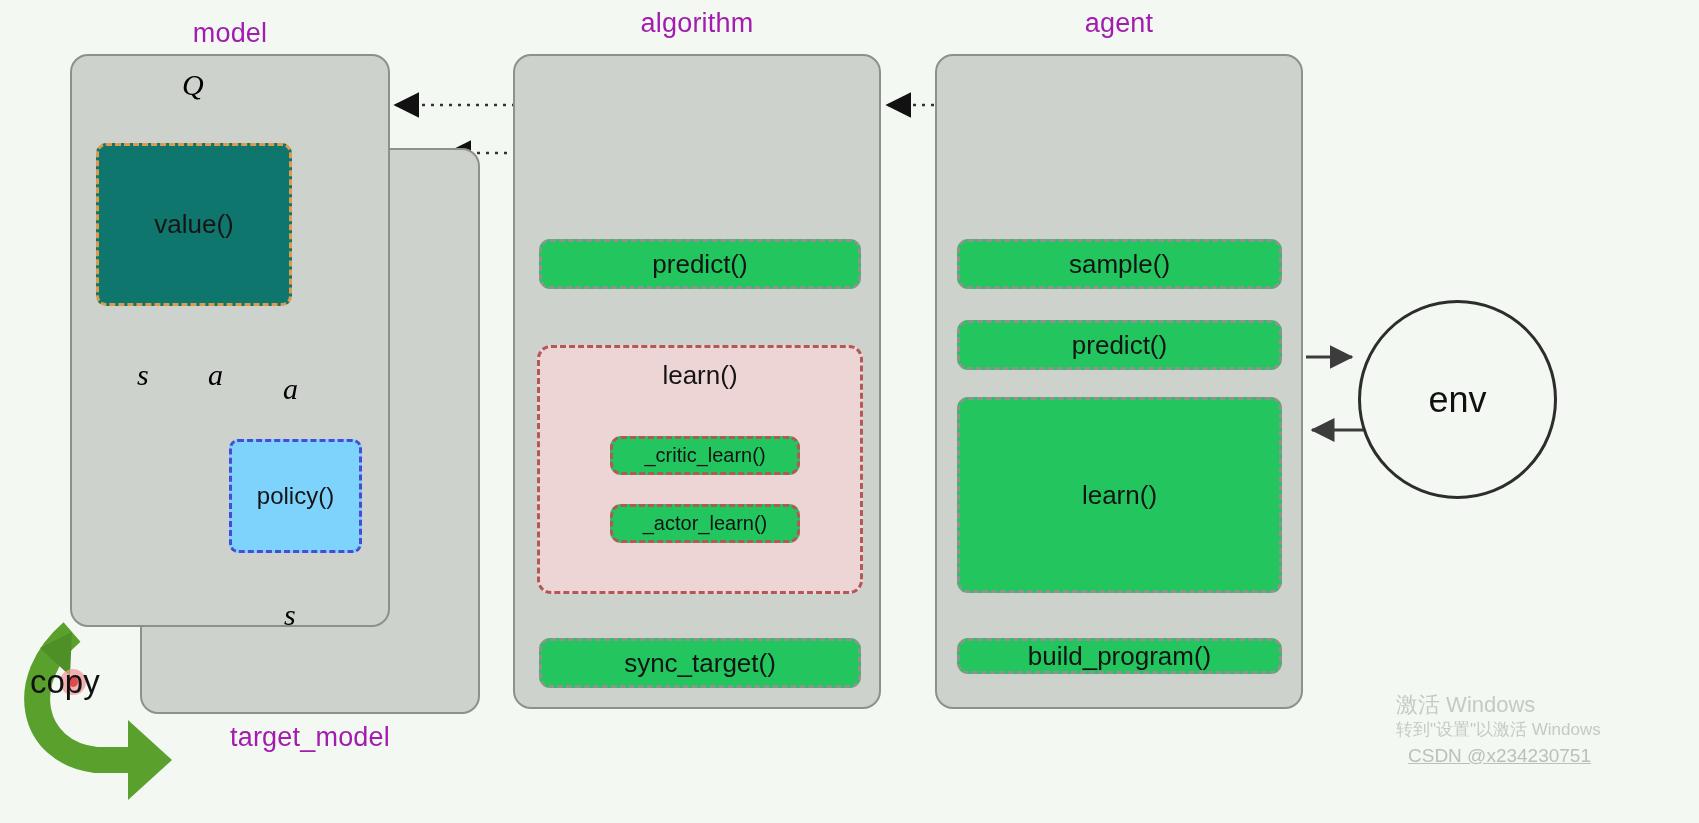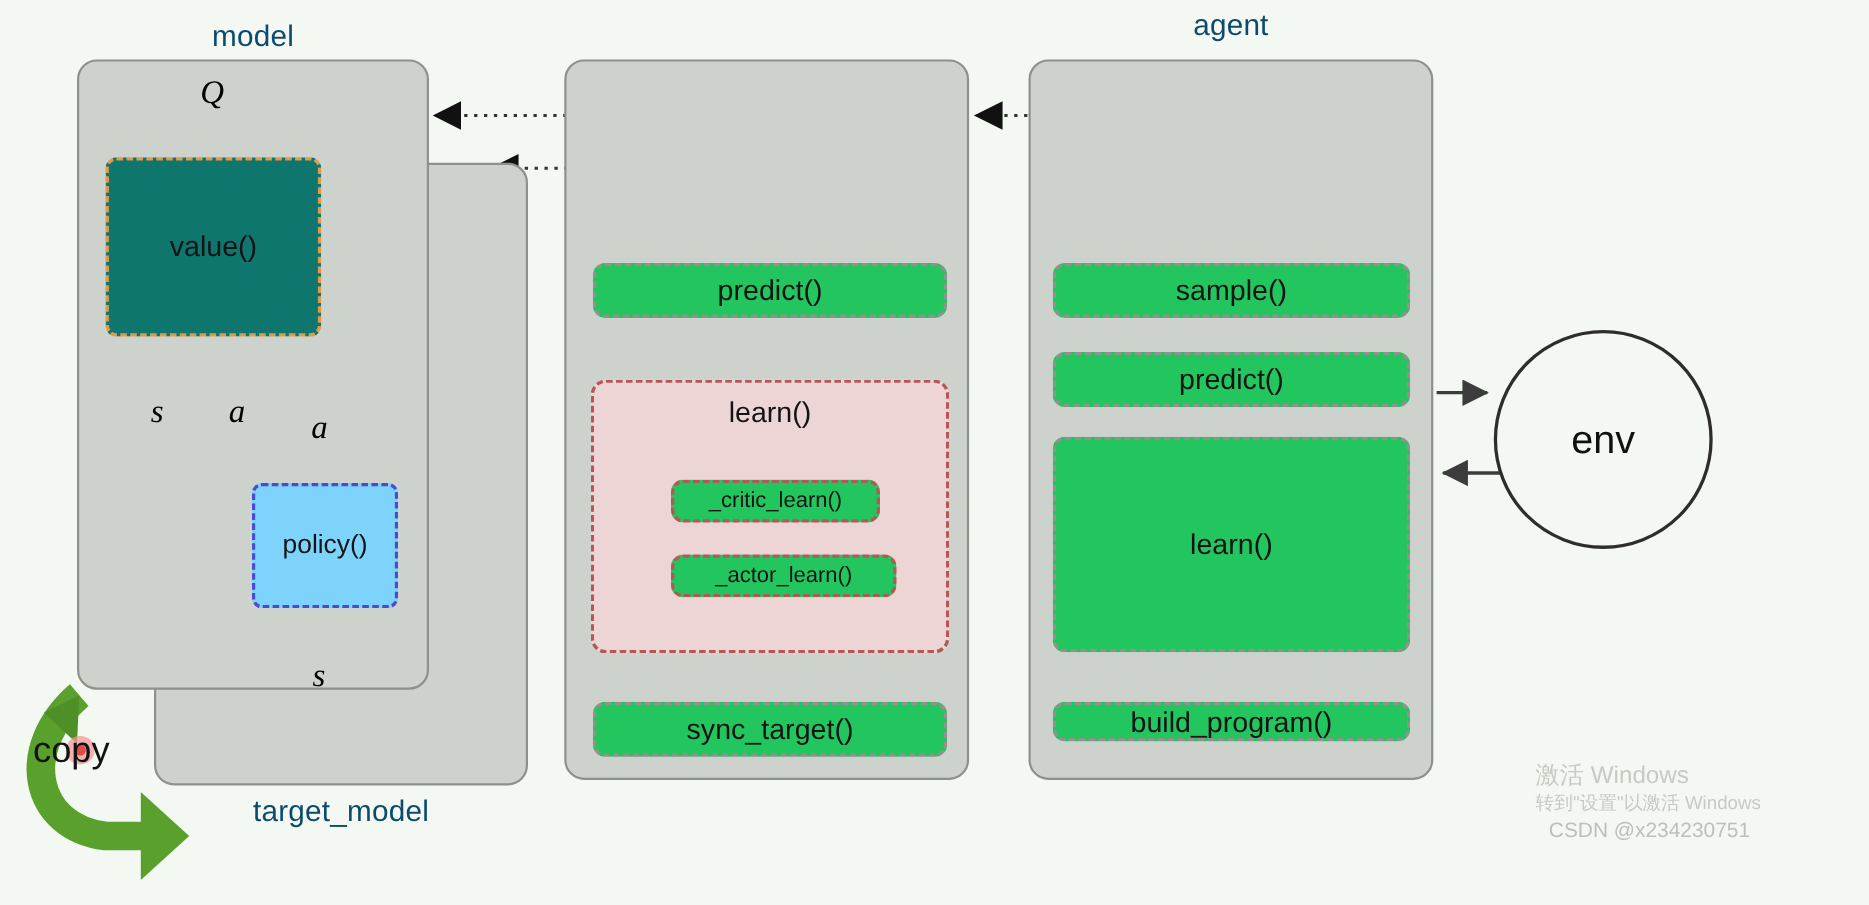--- a/index.html
+++ b/index.html
@@ -16,21 +16,21 @@
   .panel{
     position:absolute;
     background:#ced2cc;
     border:2px solid #8d918c;
     border-radius:18px;
     box-sizing:border-box;
   }
   .panel-title{
     position:absolute;
     font-size:27px;
-    color:#0c4a6e;
+    color:#a21caf;
     text-align:center;
     white-space:nowrap;
     letter-spacing:.2px;
   }
 
   
   .mbox{
     position:absolute;
     box-sizing:border-box;
     border-radius:11px;
@@ -132,49 +132,50 @@
   <div class="mathlbl" style="left:208px;top:358px;z-index:4;">a</div>
 
   <div class="mbox dash-blue" style="left:229px;top:439px;width:133px;height:114px;z-index:4;font-size:24px;">policy()</div>
 
   <div class="mathlbl" style="left:283px;top:372px;z-index:4;">a</div>
   <div class="mathlbl" style="left:284px;top:598px;z-index:4;">s</div>
 
   <div class="copy-text" style="left:30px;top:663px;">copy</div>
 
   <div class="panel" style="left:513px;top:54px;width:368px;height:655px;z-index:2;"></div>
+  <div class="panel-title" style="left:513px;top:8px;width:368px;">algorithm</div>
 
   <div class="attr" style="left:513px;top:94px;width:368px;">self.model</div>
   <div class="attr" style="left:513px;top:141px;width:368px;">self.target_model</div>
 
   <div class="mbox dash-grey" style="left:539px;top:239px;width:322px;height:50px;z-index:4;">predict()</div>
 
   <div class="mbox dash-red" style="left:537px;top:345px;width:326px;height:249px;z-index:4;">
     <div class="learn-label">learn()</div>
     <div class="mbox dash-grey small" style="left:70px;top:88px;width:190px;height:39px;border-color:#b35757;">_critic_learn()</div>
-    <div class="mbox dash-grey small" style="left:70px;top:156px;width:205px;height:39px;border-color:#b35757;">_actor_learn()</div>
+    <div class="mbox dash-grey small" style="left:70px;top:156px;width:190px;height:39px;border-color:#b35757;">_actor_learn()</div>
   </div>
 
   <div class="mbox dash-grey" style="left:539px;top:638px;width:322px;height:50px;z-index:4;">sync_target()</div>
 
   <div class="panel" style="left:935px;top:54px;width:368px;height:655px;z-index:2;"></div>
   <div class="panel-title" style="left:935px;top:8px;width:368px;">agent</div>
 
   <div class="attr" style="left:935px;top:94px;width:368px;">self.alg</div>
 
   <div class="mbox dash-grey" style="left:957px;top:239px;width:325px;height:50px;z-index:4;">sample()</div>
   <div class="mbox dash-grey" style="left:957px;top:320px;width:325px;height:50px;z-index:4;">predict()</div>
   <div class="mbox dash-grey" style="left:957px;top:397px;width:325px;height:196px;z-index:4;">learn()</div>
   <div class="mbox dash-grey" style="left:957px;top:638px;width:325px;height:36px;z-index:4;">build_program()</div>
 
   <div class="env-circle" style="left:1358px;top:300px;width:193px;height:193px;z-index:4;">env</div>
 
   <div class="wm wm-title" style="left:1396px;top:690px;">激活 Windows</div>
   <div class="wm wm-sub" style="left:1396px;top:718px;">转到"设置"以激活 Windows</div>
-  <div class="wm wm-csdn" style="left:1408px;top:745px;">CSDN @x234230751</div>
+  <div class="wm wm-csdn" style="left:1408px;top:745px;text-decoration:underline;">CSDN @x234230751</div>
 
   <svg class="overlay" viewBox="0 0 1699 823" xmlns="http://www.w3.org/2000/svg">
     <defs>
       <marker id="ah" markerWidth="9" markerHeight="9" refX="7.5" refY="4" orient="auto" markerUnits="strokeWidth">
         <path d="M0,0 L8,4 L0,8 z" fill="#000"></path>
       </marker>
       <marker id="ahd" markerWidth="11" markerHeight="11" refX="9" refY="5" orient="auto" markerUnits="strokeWidth">
         <path d="M0,0 L10,5 L0,10 z" fill="#111"></path>
       </marker>
       <marker id="ahg" markerWidth="9" markerHeight="9" refX="7.5" refY="4" orient="auto" markerUnits="strokeWidth">

